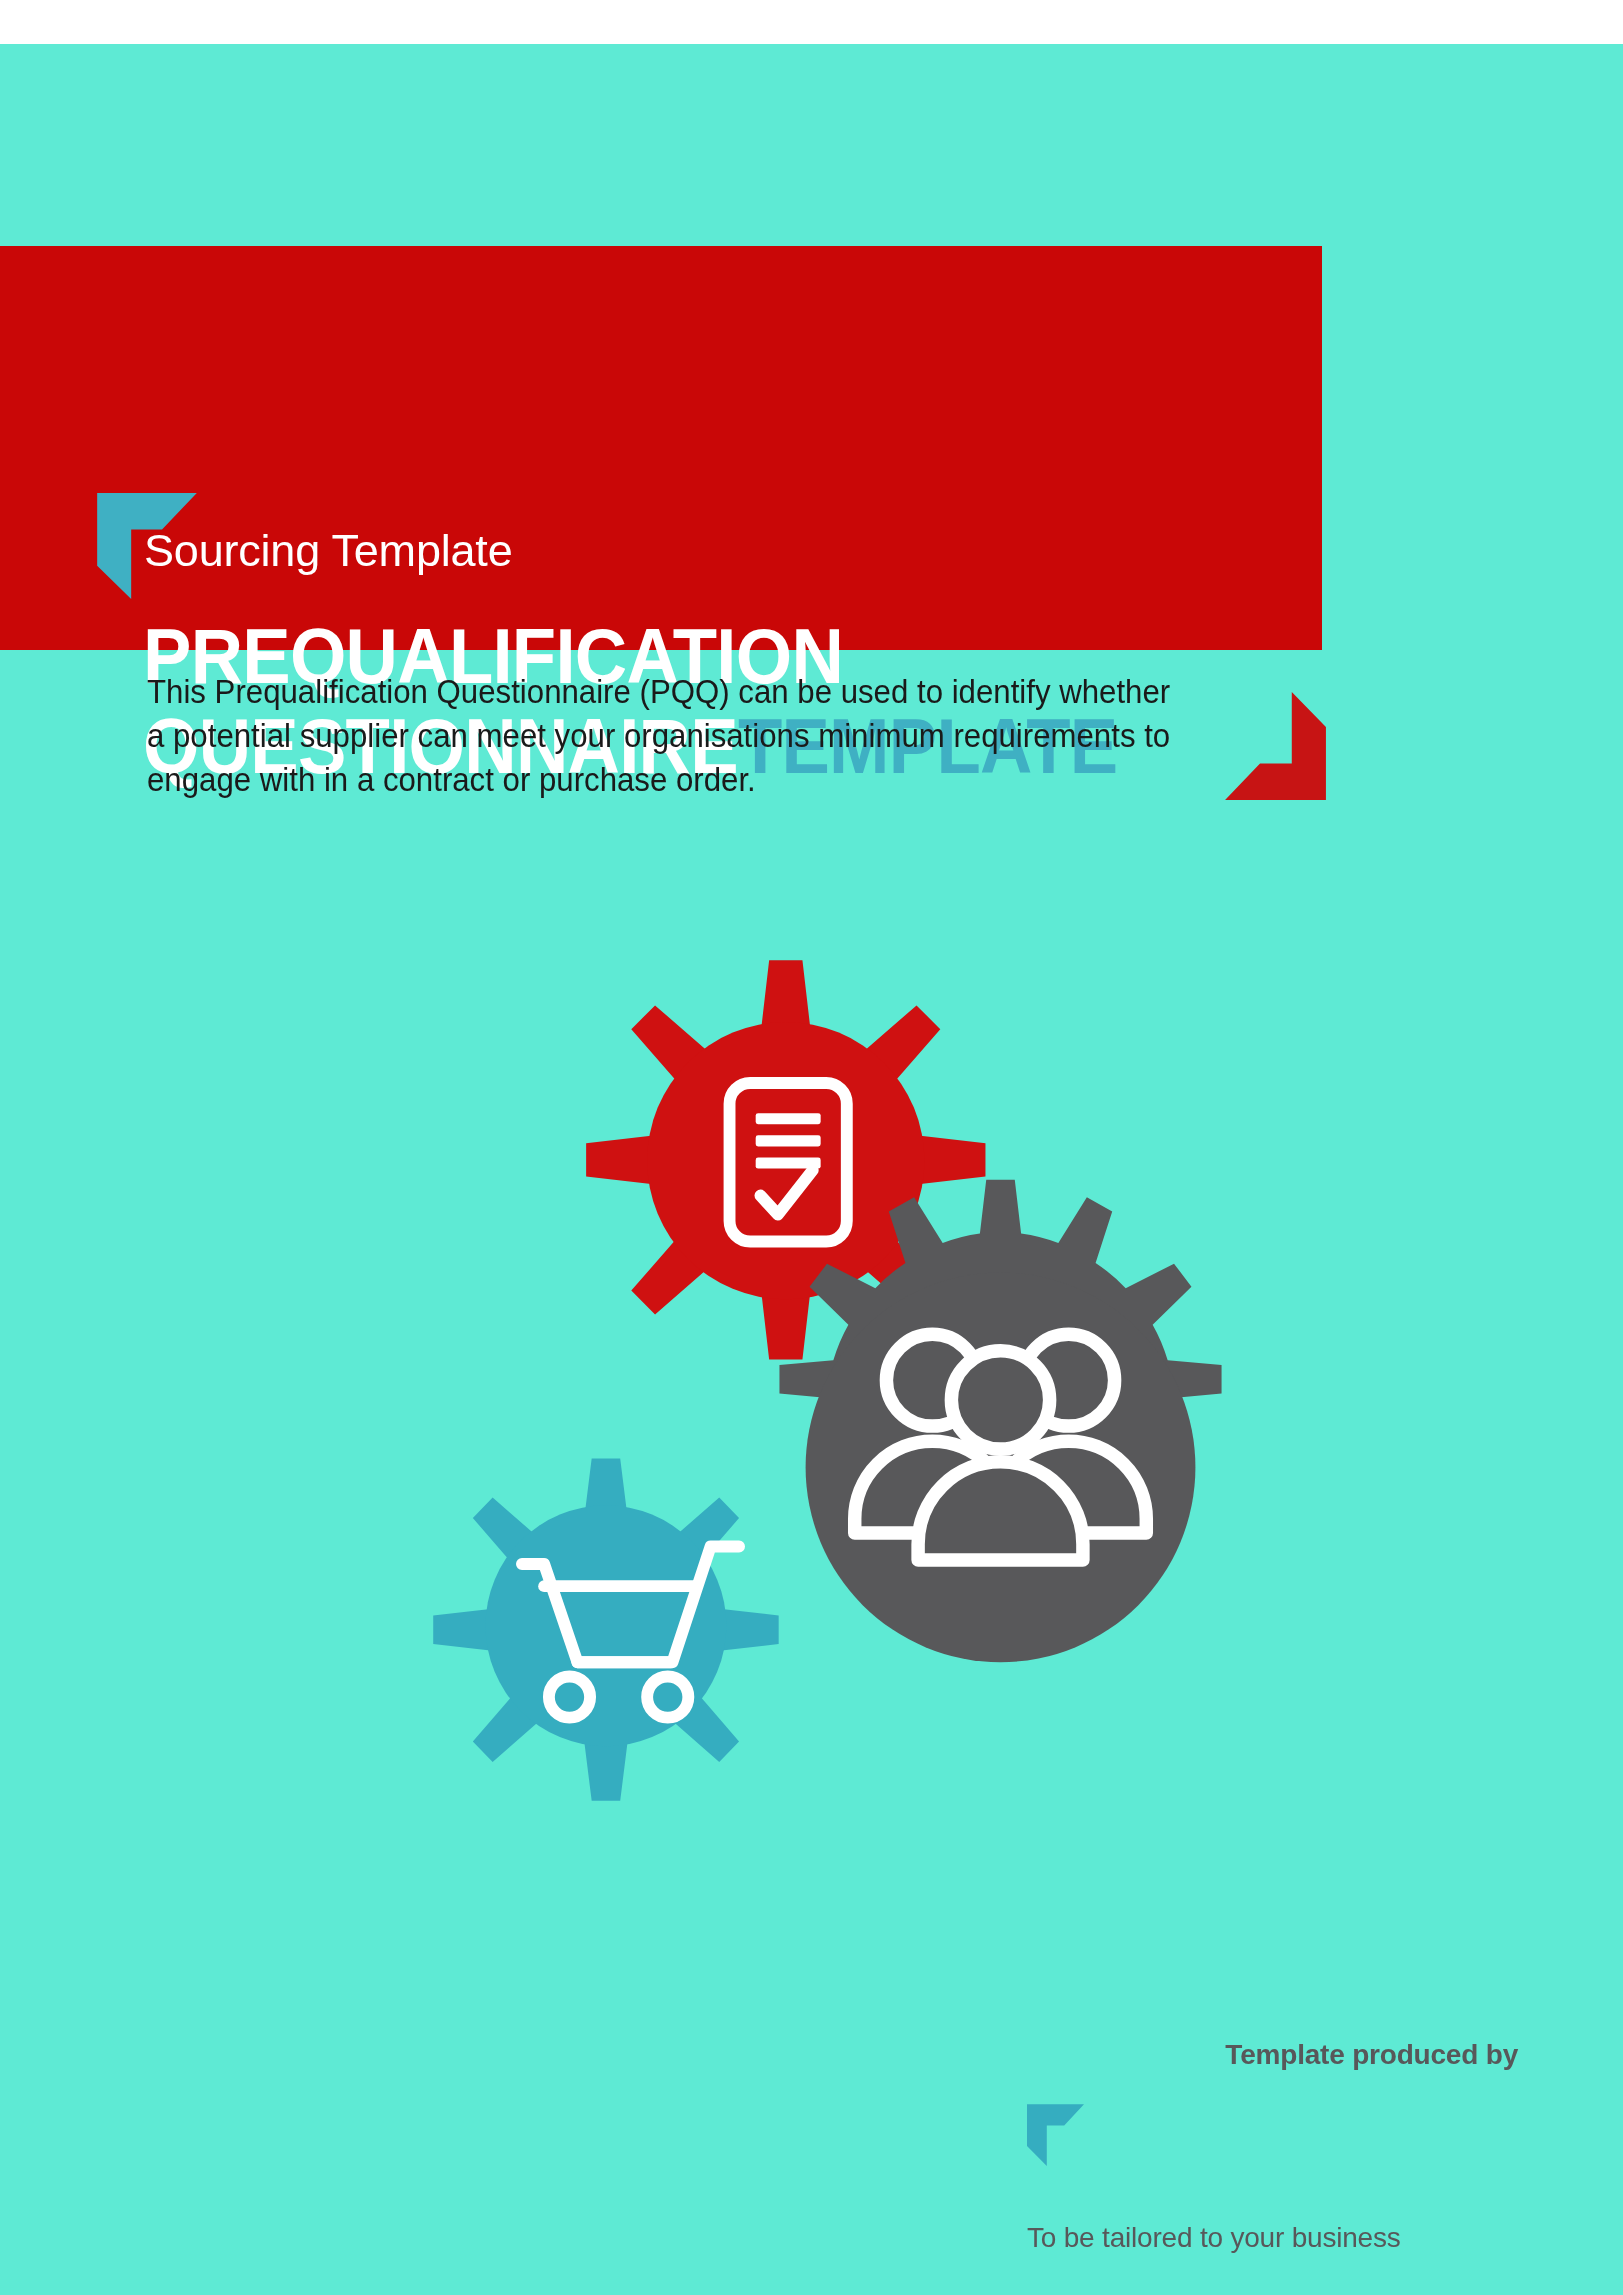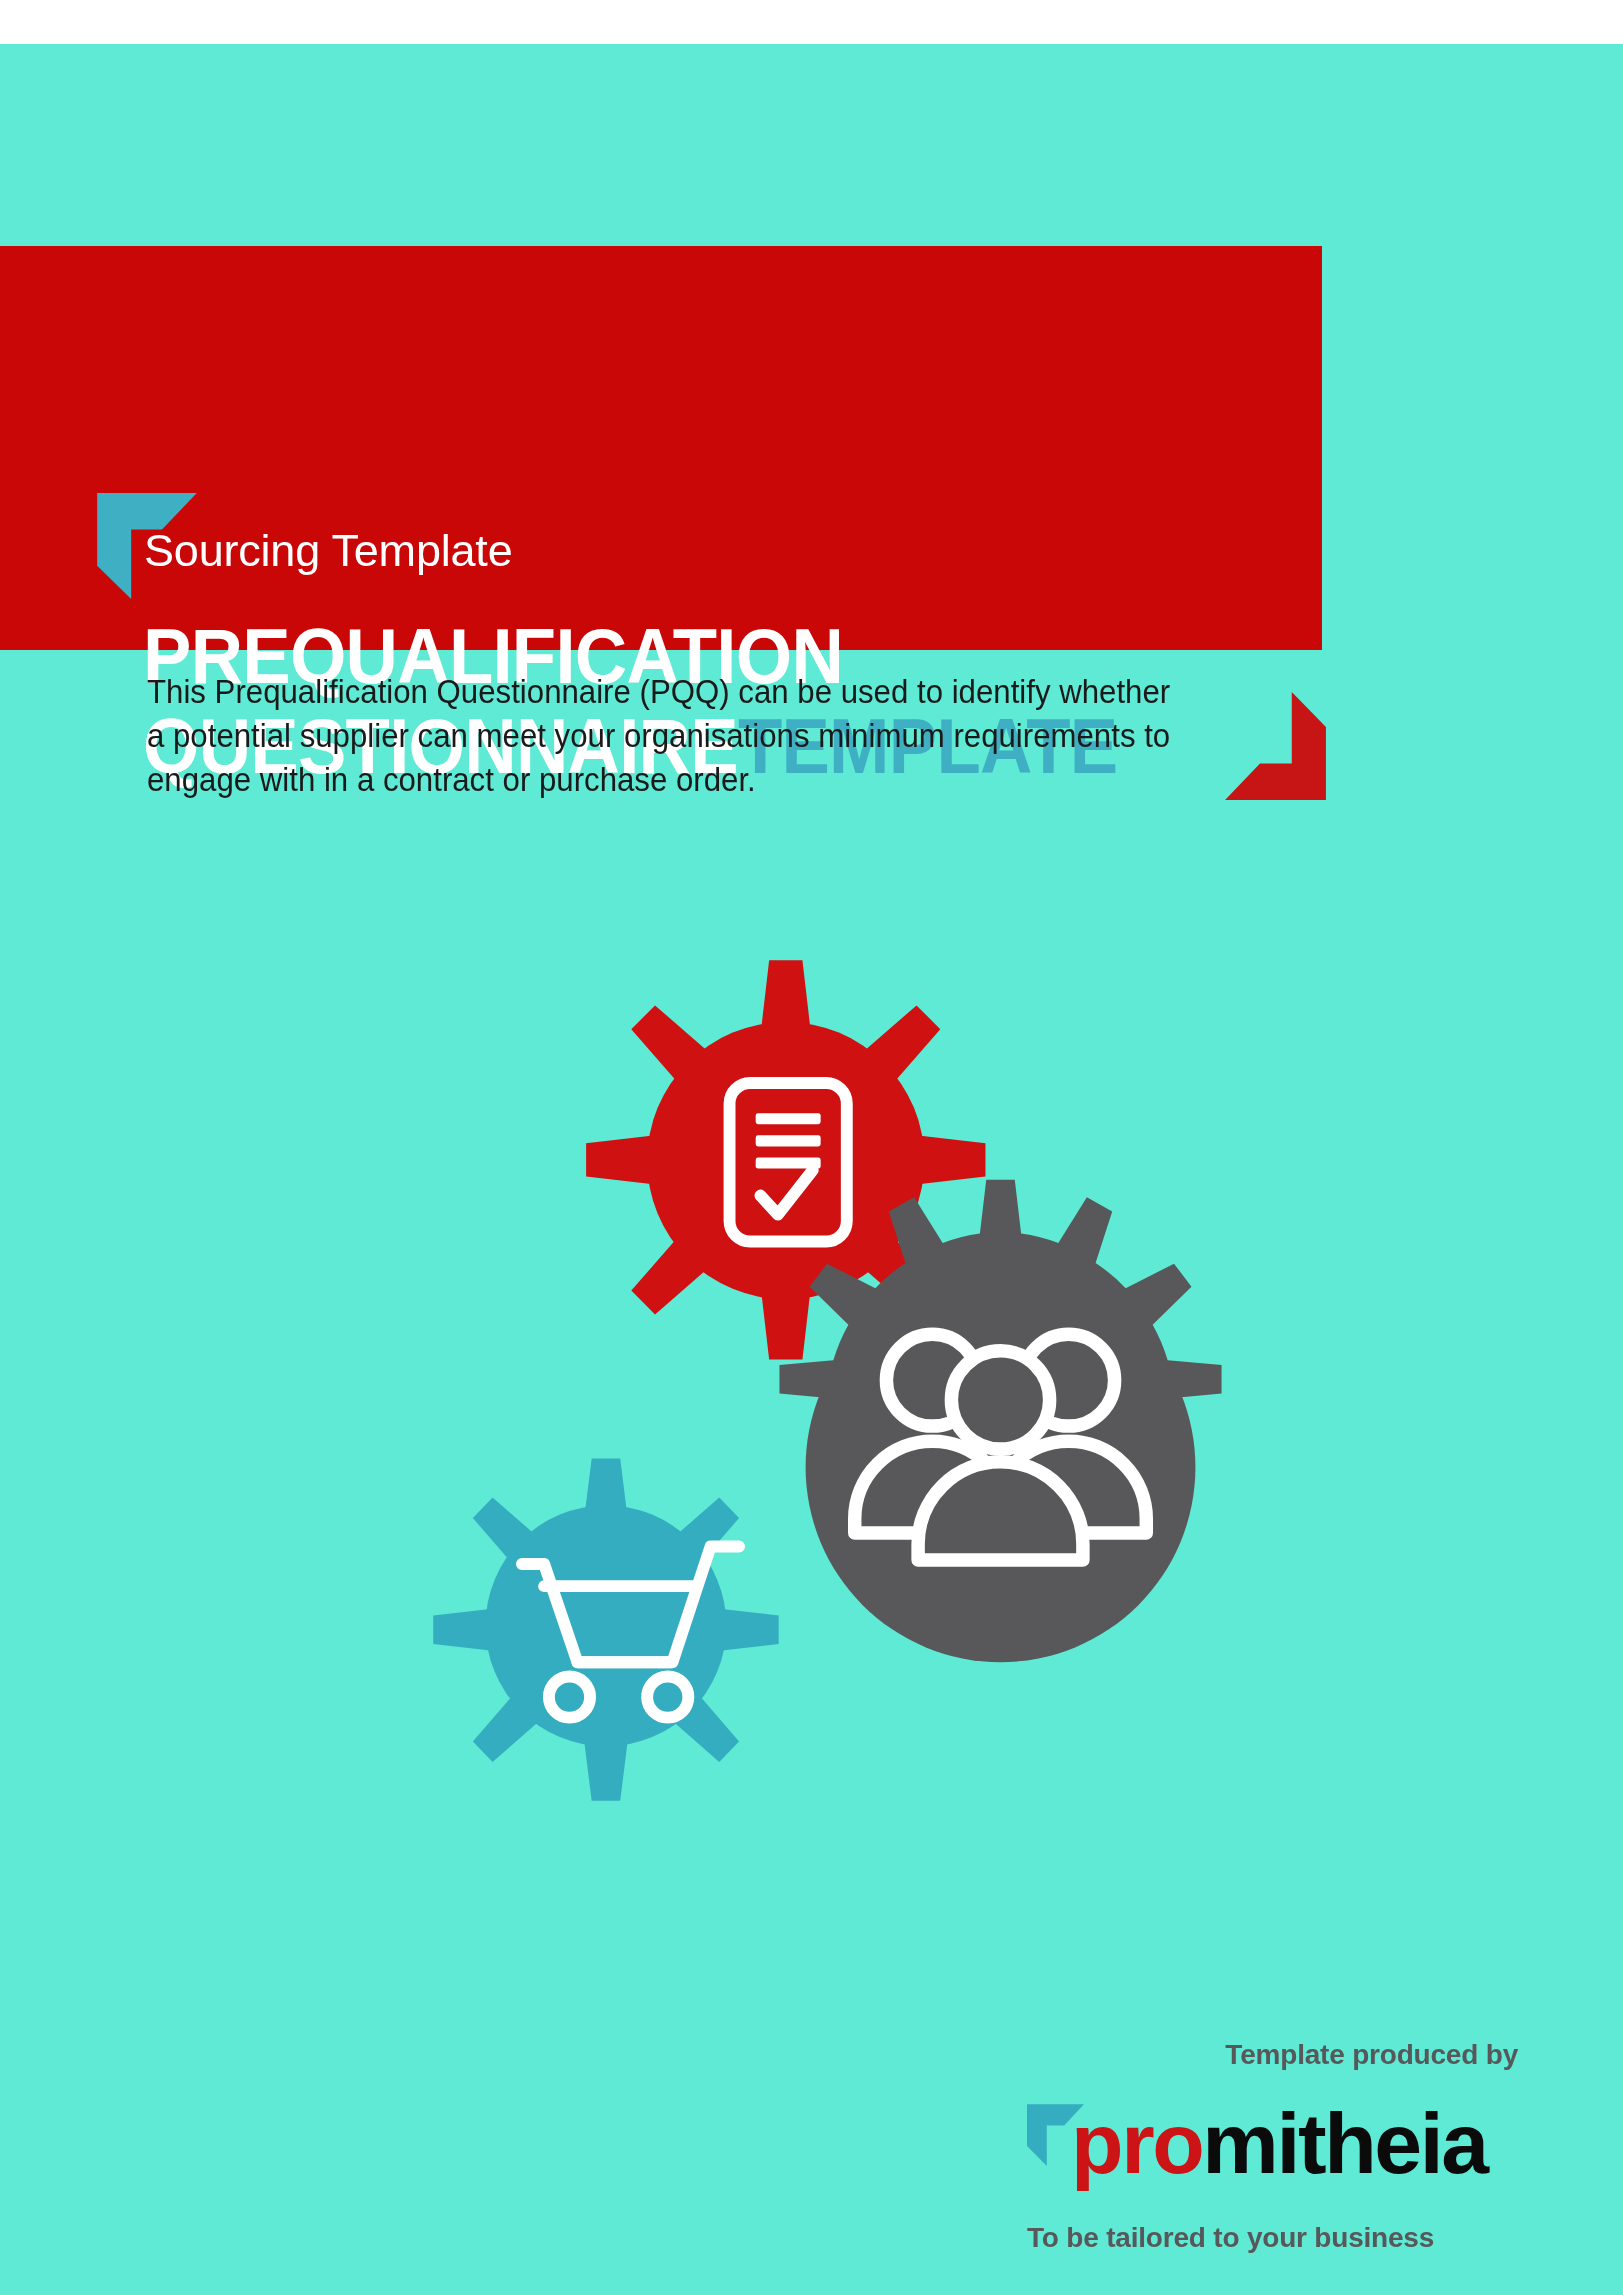--- a/index.html
+++ b/index.html
@@ -138,21 +138,21 @@
     letter-spacing: -2.4px;
     line-height: 1.1;
     white-space: nowrap;
   }
   .logo-word .w1 { color: #cc1417; }
   .logo-word .w2 { color: #0b0b0b; }
   .tagline {
     margin-top: 27px;
     color: #58585a;
     font-size: 28px;
-    font-weight: 700;
+    font-weight: 400;
     letter-spacing: -0.2px;
     line-height: 1;
     white-space: nowrap;
   }
 </style>
 </head>
 <body>
 
 <div id="page">
 
@@ -293,20 +293,19 @@
 
   <div class="footer">
     <div class="produced-by">Template produced by</div>
 
     <div class="logo-row">
       <div class="logo-mark">
         <svg viewBox="0 0 72 78" xmlns="http://www.w3.org/2000/svg">
           <path d="M0 0 H72 L47 27 H25 V78 L0 53 Z" fill="#35adc0"></path>
         </svg>
       </div>
-      <div class="logo-word"><span class="w1">pro</span><span class="w2">mitheia</span></div>
     </div>
 
     <div class="tagline">To be tailored to your business</div>
   </div>
 
 </div>
 
 
 </body></html>

